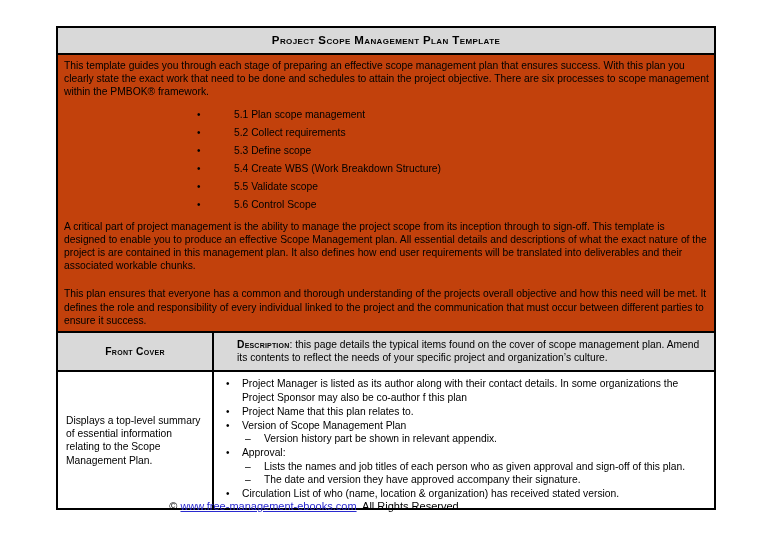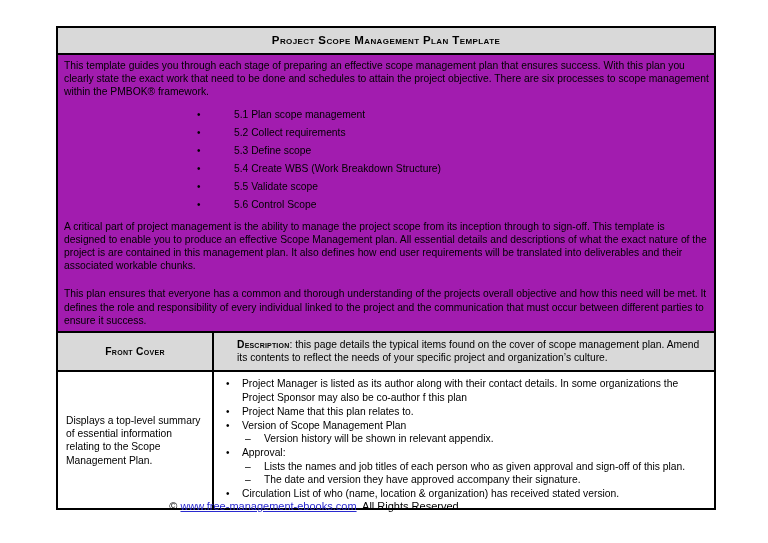--- a/index.html
+++ b/index.html
@@ -46,21 +46,21 @@
   .title-text {
     font-size: 11.5px;
     font-weight: bold;
     font-variant: small-caps;
     letter-spacing: 0.4px;
   }
 
   
   .intro-cell {
     padding: 4px 5px 4px 6px !important;
-    background: #a21caf;
+    background: #c2410c;
   }
   .intro-cell p {
     margin: 0;
     font-size: 10.3px;
     line-height: 13.2px;
     text-align: left;
   }
   .intro-cell p.gap {
     margin-top: 15px;
   }
@@ -256,21 +256,21 @@
               <span class="bullet">•</span>
               <span>Project Name that this plan relates to.</span>
             </li>
 
             <li>
               <span class="bullet">•</span>
               <span>Version of Scope Management Plan</span>
               <ul class="sublist">
                 <li>
                   <span class="dash">–</span>
-                  <span>Version history will be shown in relevant appendix.</span>
+                  <span>Version history part be shown in relevant appendix.</span>
                 </li>
               </ul>
             </li>
 
             <li>
               <span class="bullet">•</span>
               <span>Approval:</span>
               <ul class="sublist">
                 <li>
                   <span class="dash">–</span>

